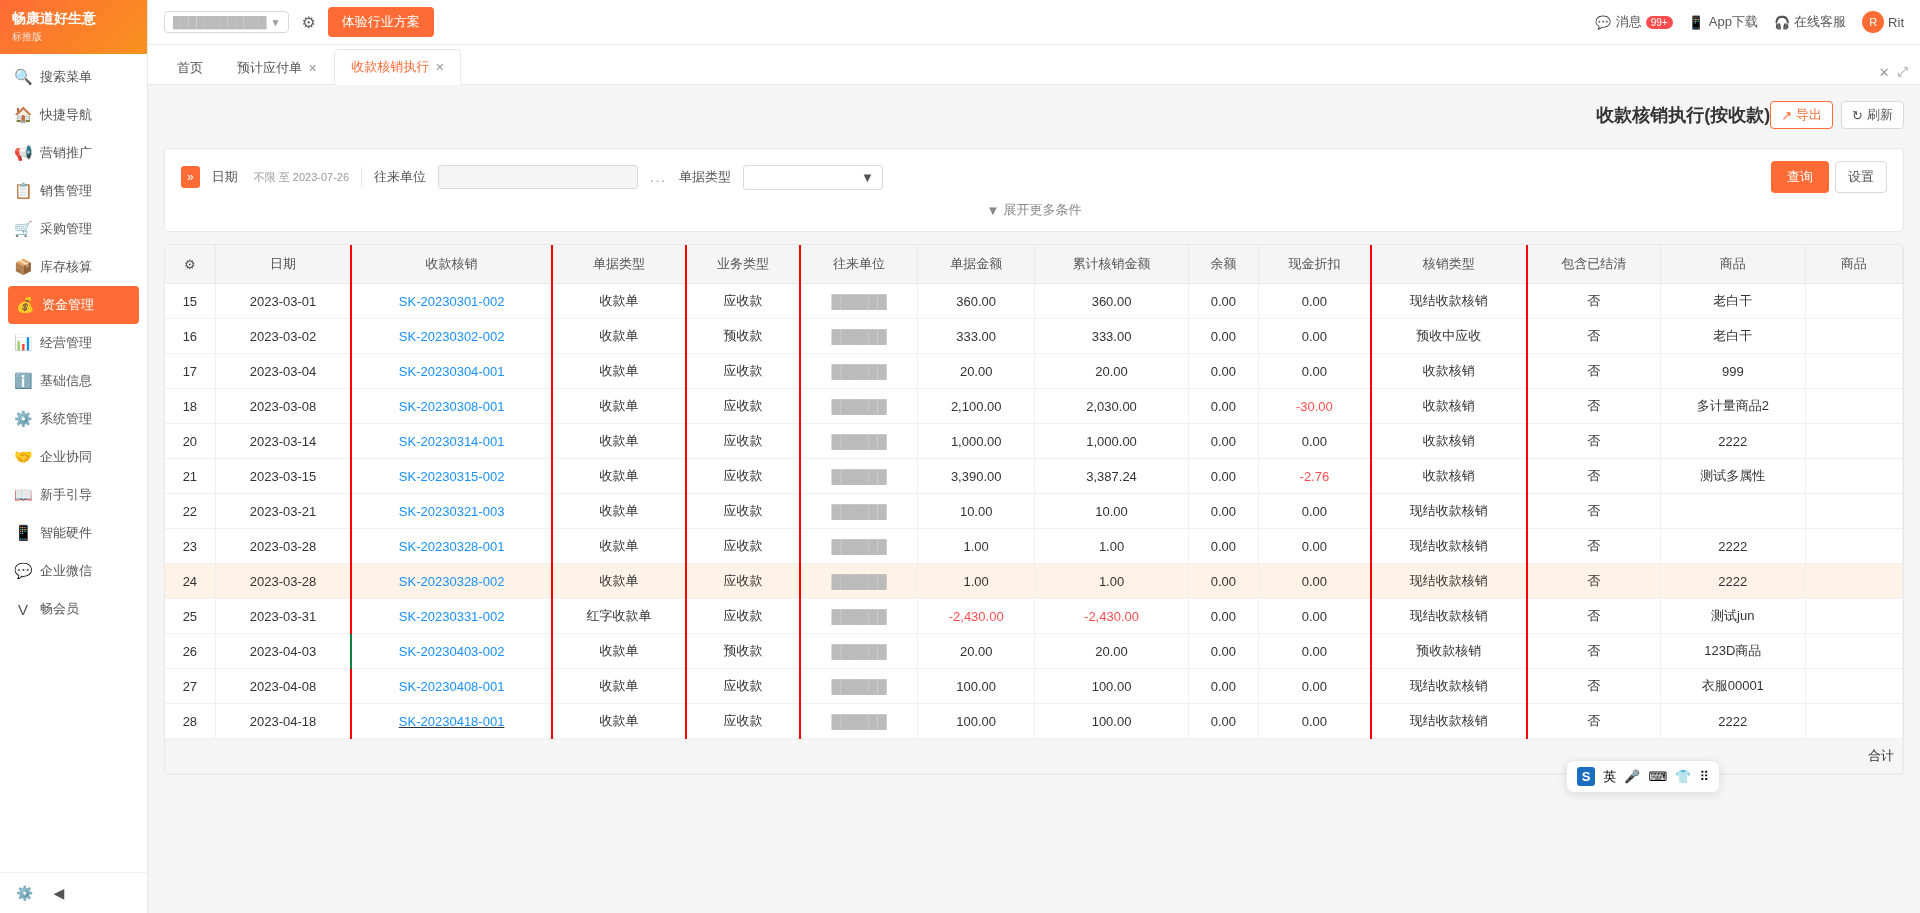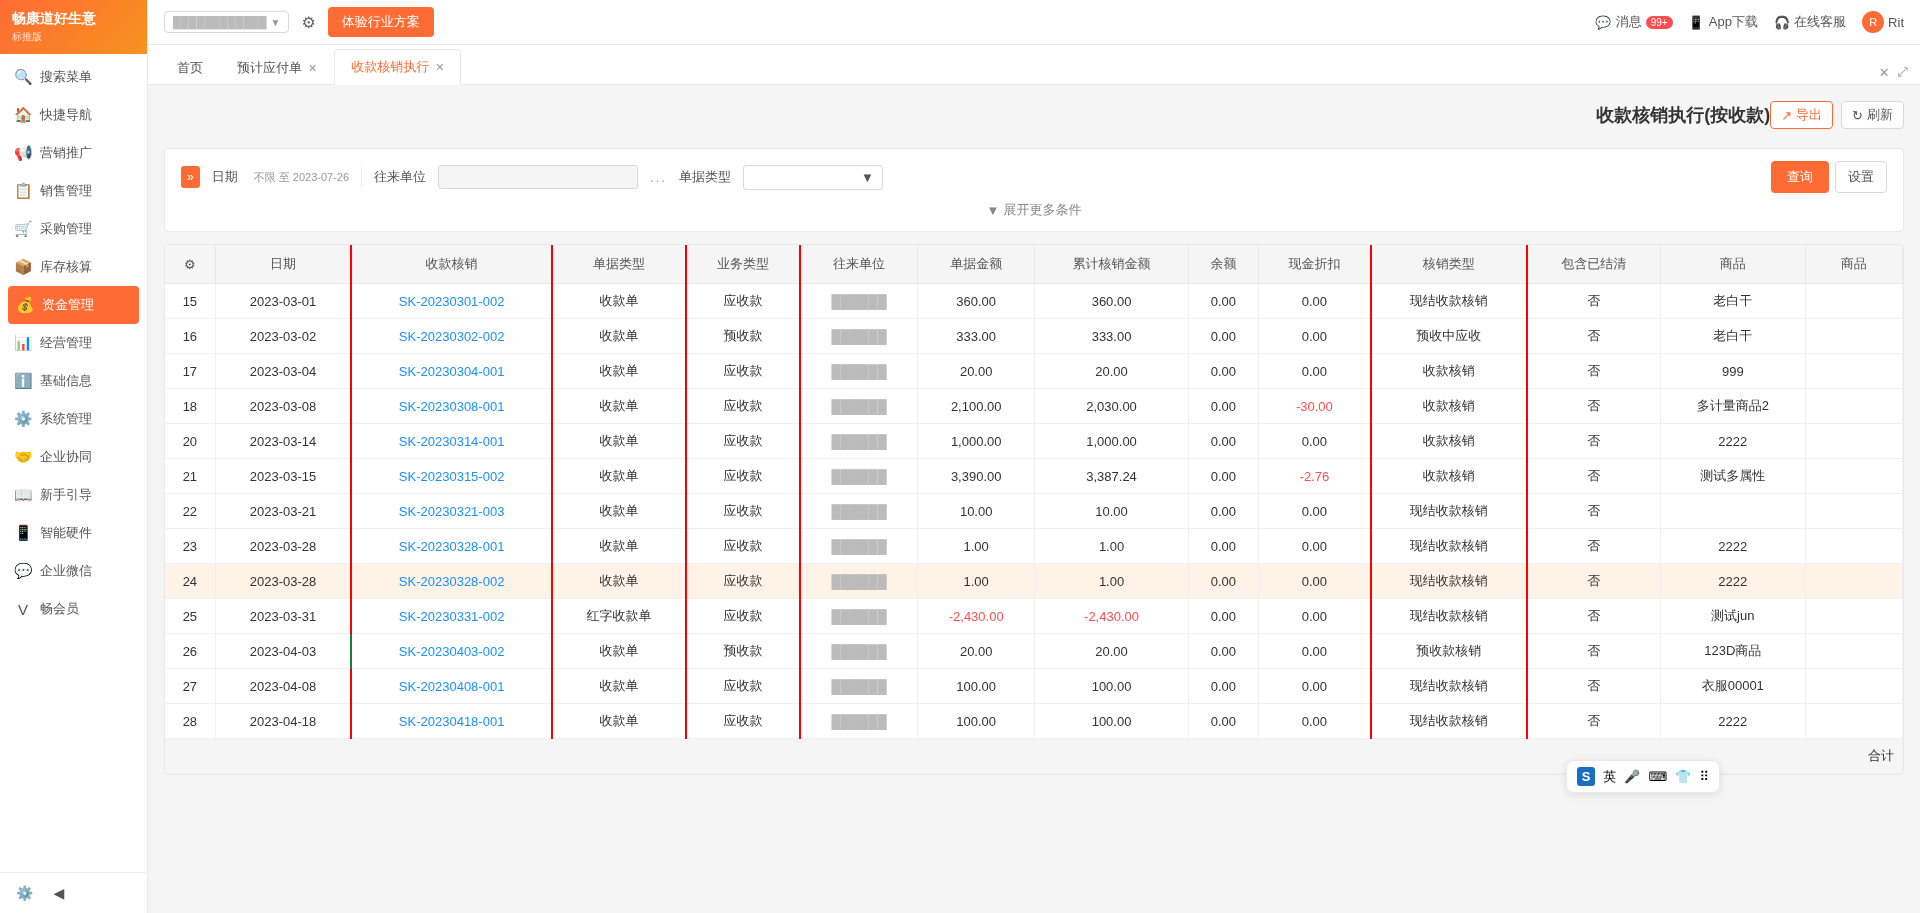--- a/index.html
+++ b/index.html
@@ -552,21 +552,21 @@
     <td>0.00</td>
     <td class="">0.00</td>
     <td style="border-left:2px solid #ff0000;border-right:2px solid #ff0000;">现结收款核销</td>
     <td>否</td>
     <td>衣服00001</td>
     <td style="min-width:60px;"></td>
   </tr>
             <tr>
     <td>28</td>
     <td>2023-04-18</td>
-    <td style="border-left:2px solid #ff0000;border-right:2px solid #ff0000;"><a class="link">SK-20230418-001</a></td>
+    <td style="border-left:2px solid #ff0000;border-right:2px solid #ff0000;text-decoration:underline;"><a class="link">SK-20230418-001</a></td>
     <td>收款单</td>
     <td style="border-left:2px solid #ff0000;border-right:2px solid #ff0000;">应收款</td>
     <td style="color:#bbb;">██████</td>
     <td class="">100.00</td>
     <td class="">100.00</td>
     <td>0.00</td>
     <td class="">0.00</td>
     <td style="border-left:2px solid #ff0000;border-right:2px solid #ff0000;">现结收款核销</td>
     <td>否</td>
     <td>2222</td>

